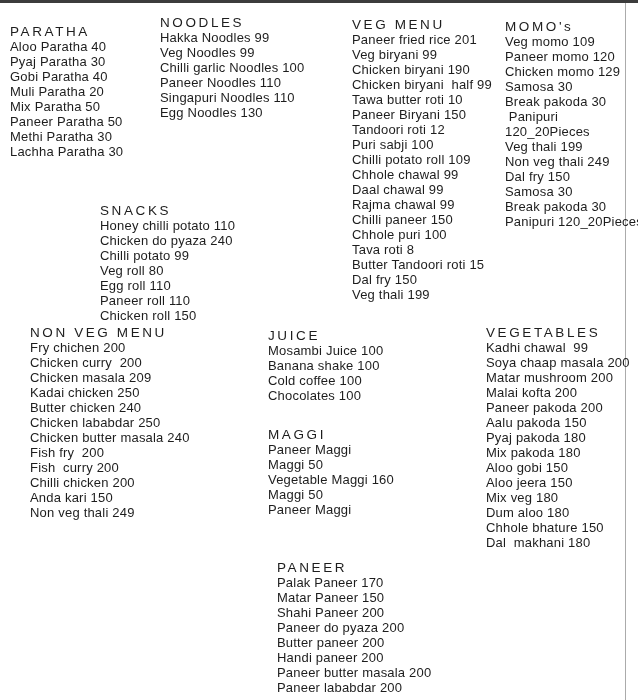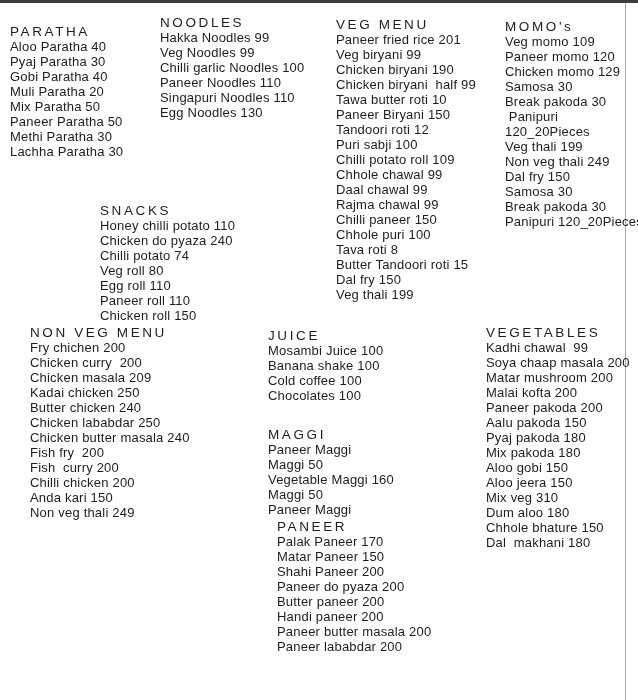--- a/index.html
+++ b/index.html
@@ -76,21 +76,21 @@
   <ul class="section-items">
       <li class="menu-item">Hakka Noodles 99</li>
       <li class="menu-item">Veg Noodles 99</li>
       <li class="menu-item">Chilli garlic Noodles 100</li>
       <li class="menu-item">Paneer Noodles 110</li>
       <li class="menu-item">Singapuri Noodles 110</li>
       <li class="menu-item">Egg Noodles 130</li>
     </ul>
 </section>
 
-<section class="menu-section" style="left:336px; top:17px">
+<section class="menu-section" style="left:352px; top:17px">
   <h2 class="section-title">VEG MENU</h2>
   <ul class="section-items">
       <li class="menu-item">Paneer fried rice 201</li>
       <li class="menu-item">Veg biryani 99</li>
       <li class="menu-item">Chicken biryani 190</li>
       <li class="menu-item">Chicken biryani  half 99</li>
       <li class="menu-item">Tawa butter roti 10</li>
       <li class="menu-item">Paneer Biryani 150</li>
       <li class="menu-item">Tandoori roti 12</li>
       <li class="menu-item">Puri sabji 100</li>
@@ -124,21 +124,21 @@
       <li class="menu-item">Break pakoda 30</li>
       <li class="menu-item">Panipuri 120_20Pieces</li>
     </ul>
 </section>
 
 <section class="menu-section" style="left:100px; top:203px">
   <h2 class="section-title">SNACKS</h2>
   <ul class="section-items">
       <li class="menu-item">Honey chilli potato 110</li>
       <li class="menu-item">Chicken do pyaza 240</li>
-      <li class="menu-item">Chilli potato 74</li>
+      <li class="menu-item">Chilli potato 99</li>
       <li class="menu-item">Veg roll 80</li>
       <li class="menu-item">Egg roll 110</li>
       <li class="menu-item">Paneer roll 110</li>
       <li class="menu-item">Chicken roll 150</li>
     </ul>
 </section>
 
 <section class="menu-section" style="left:30px; top:325px">
   <h2 class="section-title">NON VEG MENU</h2>
   <ul class="section-items">
@@ -171,21 +171,21 @@
   <h2 class="section-title">MAGGI</h2>
   <ul class="section-items">
       <li class="menu-item">Paneer Maggi</li>
       <li class="menu-item">Maggi 50</li>
       <li class="menu-item">Vegetable Maggi 160</li>
       <li class="menu-item">Maggi 50</li>
       <li class="menu-item">Paneer Maggi</li>
     </ul>
 </section>
 
-<section class="menu-section" style="left:277px; top:519px">
+<section class="menu-section" style="left:277px; top:560px">
   <h2 class="section-title">PANEER</h2>
   <ul class="section-items">
       <li class="menu-item">Palak Paneer 170</li>
       <li class="menu-item">Matar Paneer 150</li>
       <li class="menu-item">Shahi Paneer 200</li>
       <li class="menu-item">Paneer do pyaza 200</li>
       <li class="menu-item">Butter paneer 200</li>
       <li class="menu-item">Handi paneer 200</li>
       <li class="menu-item">Paneer butter masala 200</li>
       <li class="menu-item">Paneer lababdar 200</li>
@@ -198,18 +198,18 @@
       <li class="menu-item">Kadhi chawal  99</li>
       <li class="menu-item">Soya chaap masala 200</li>
       <li class="menu-item">Matar mushroom 200</li>
       <li class="menu-item">Malai kofta 200</li>
       <li class="menu-item">Paneer pakoda 200</li>
       <li class="menu-item">Aalu pakoda 150</li>
       <li class="menu-item">Pyaj pakoda 180</li>
       <li class="menu-item">Mix pakoda 180</li>
       <li class="menu-item">Aloo gobi 150</li>
       <li class="menu-item">Aloo jeera 150</li>
-      <li class="menu-item">Mix veg 310</li>
+      <li class="menu-item">Mix veg 180</li>
       <li class="menu-item">Dum aloo 180</li>
       <li class="menu-item">Chhole bhature 150</li>
       <li class="menu-item">Dal  makhani 180</li>
     </ul>
 </section>
 
 </body></html>

